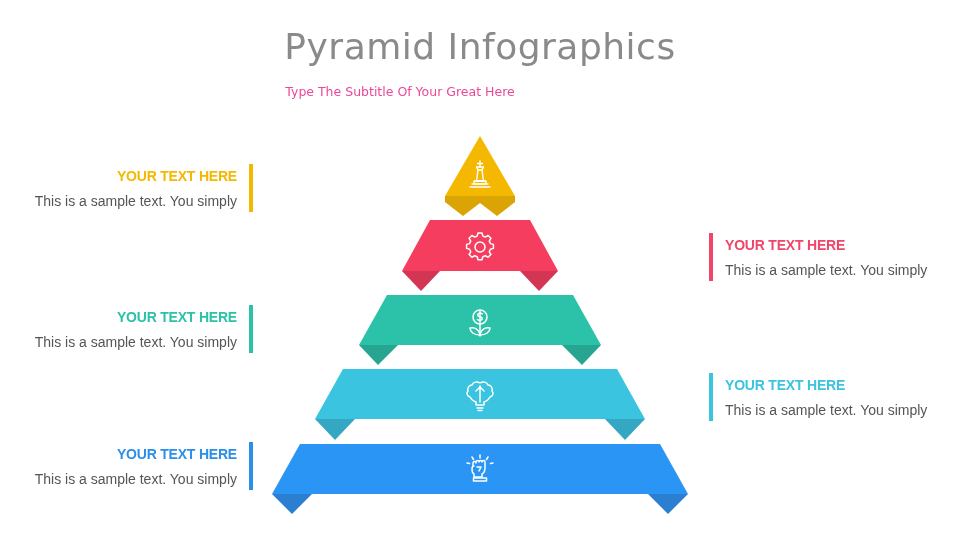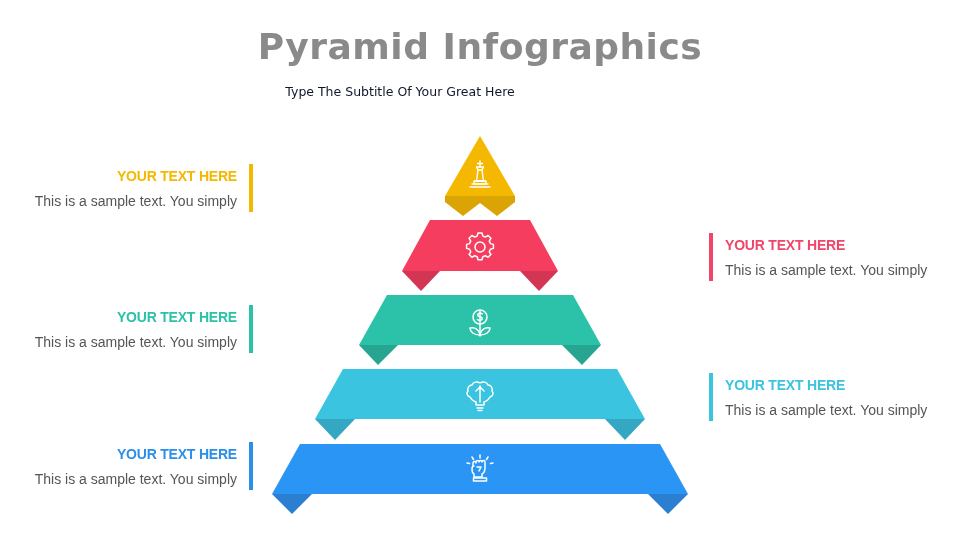--- a/index.html
+++ b/index.html
@@ -1,18 +1,18 @@
 <!DOCTYPE html>
 <html><head>
 <meta charset="utf-8">
 <style>
   html, body { margin: 0; padding: 0; }
   body { width: 960px; height: 540px; background: #ffffff; position: relative; overflow: hidden; font-family: "Liberation Sans", sans-serif; }
-  .title { position: absolute; left: 0; width: 960px; top: 26px; text-align: center; font-size: 36px; color: #8a8a8a; font-family: "DejaVu Sans", sans-serif; letter-spacing: 0.5px; font-weight: bold; }
-  .subtitle { position: absolute; left: 0; width: 800px; top: 84px; text-align: center; font-size: 12.5px; color: #0f172a; font-family: "DejaVu Sans", sans-serif; }
+  .title { position: absolute; left: 0; width: 960px; top: 26px; text-align: center; font-size: 36px; color: #8a8a8a; font-family: "DejaVu Sans", sans-serif; letter-spacing: 0.5px; }
+  .subtitle { position: absolute; left: 0; width: 800px; top: 84px; text-align: center; font-size: 12.5px; color: #ec4899; font-family: "DejaVu Sans", sans-serif; }
   svg.pyramid { position: absolute; left: 0; top: 0; }
   .block { position: absolute; width: 240px; }
   .block .heading { font-weight: bold; font-size: 14px; letter-spacing: -0.2px; }
   .block .body { font-size: 14px; color: #555555; margin-top: 9px; white-space: nowrap; }
   .block .bar { position: absolute; top: 0; width: 4px; height: 48px; }
   .block.left { text-align: right; }
   .block.left .bar { right: -16px; }
   .block.right { text-align: left; }
   .block.right .bar { left: -16px; }
 </style>

